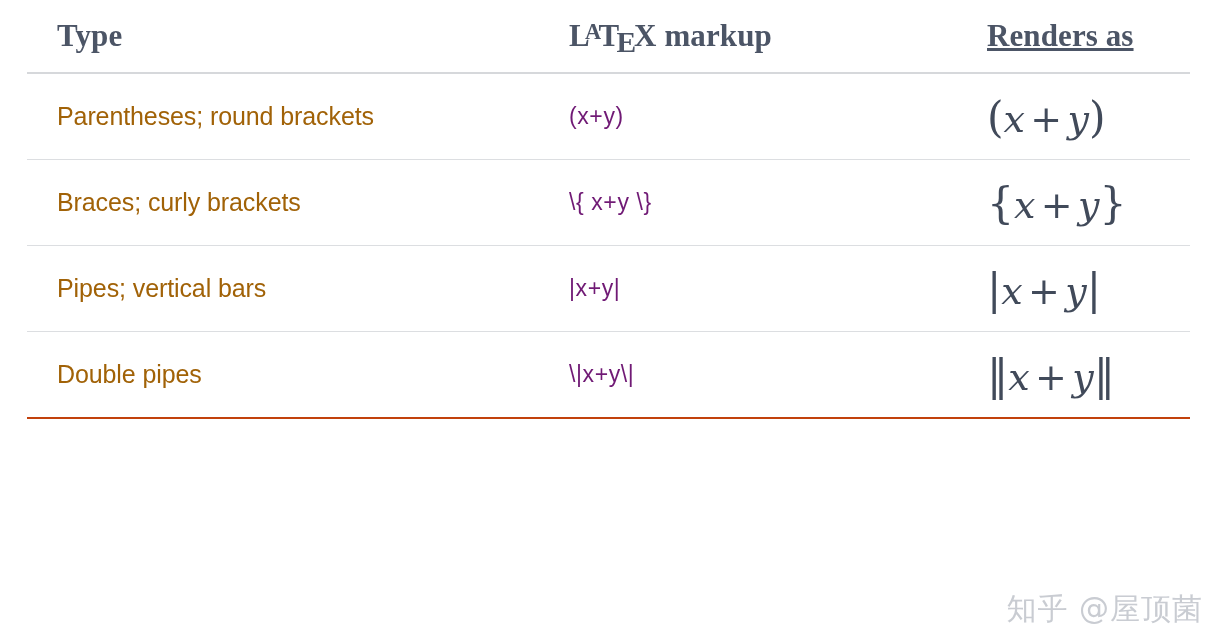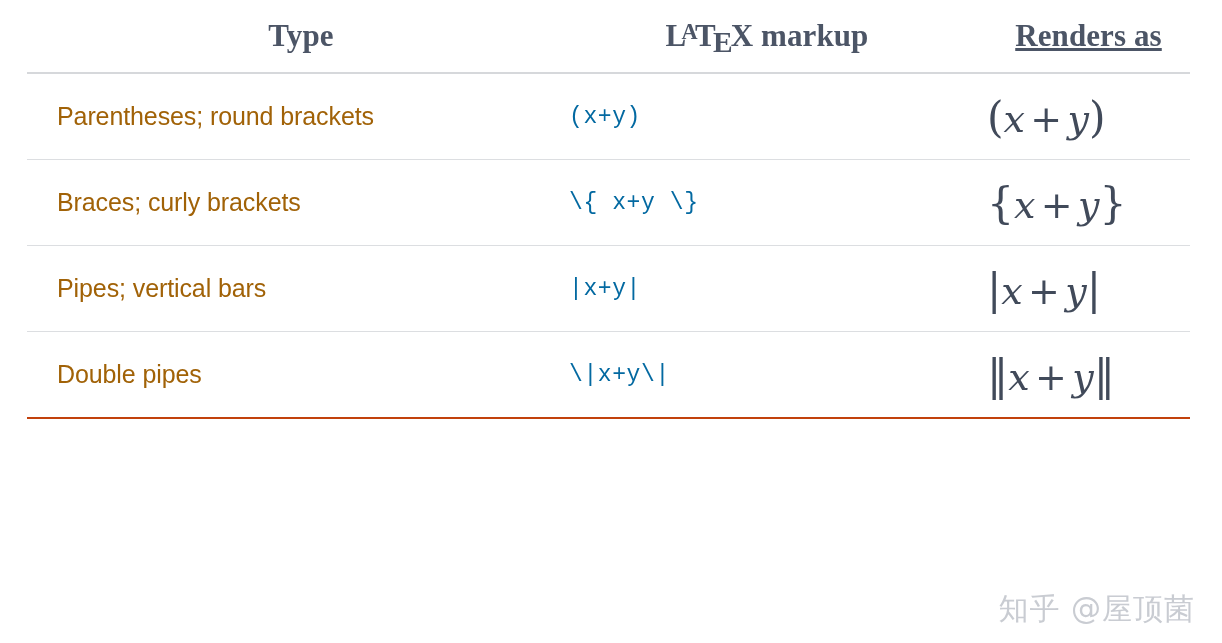--- a/index.html
+++ b/index.html
@@ -31,21 +31,21 @@
     table-layout: fixed;
   }
 
   
   col.c-type    { width: 518px; }
   col.c-markup  { width: 420px; }
   col.c-render  { width: 225px; }
 
   
   thead th {
-    text-align: center;
+    text-align: left;
     vertical-align: bottom;
     padding: 0 0 18px 0;
     border-bottom: 2px solid #d6d8db;
     font-family: "Liberation Serif", serif;
     font-weight: bold;
     font-size: 31px;
     color: #4c5566;
     letter-spacing: 0.1px;
     white-space: nowrap;
   }
@@ -92,23 +92,23 @@
     font-family: "Liberation Sans", sans-serif;
     font-size: 25px;
     font-weight: 400;
     color: #a16207;
     letter-spacing: -0.1px;
     white-space: nowrap;
   }
 
   .cell-markup {
     padding-left: 24px;
-    font-family: Liberation Mono, monospace;
+    font-family: Liberation Sans, sans-serif;
     font-size: 23px;
-    color: #0369a1;
+    color: #701a75;
     white-space: pre;
     letter-spacing: 0.6px;
   }
 
   .cell-render {
     padding-left: 22px;
     font-family: "Liberation Serif", "DejaVu Serif", serif;
     font-size: 38px;
     color: #414a5a;
     white-space: nowrap;
@@ -126,21 +126,21 @@
     font-family: "DejaVu Serif", "Liberation Serif", serif;
   }
   .mathvar {
     font-style: italic;
     font-family: "DejaVu Serif", "Liberation Serif", serif;
   }
 
   
   .watermark {
     position: absolute;
-    right: 27px;
+    right: 19px;
     bottom: 13px;
     font-family: "DejaVu Sans", sans-serif;
     font-size: 30px;
     color: #c9ccd2;
     letter-spacing: 1px;
     white-space: nowrap;
     pointer-events: none;
     user-select: none;
   }
 </style>

